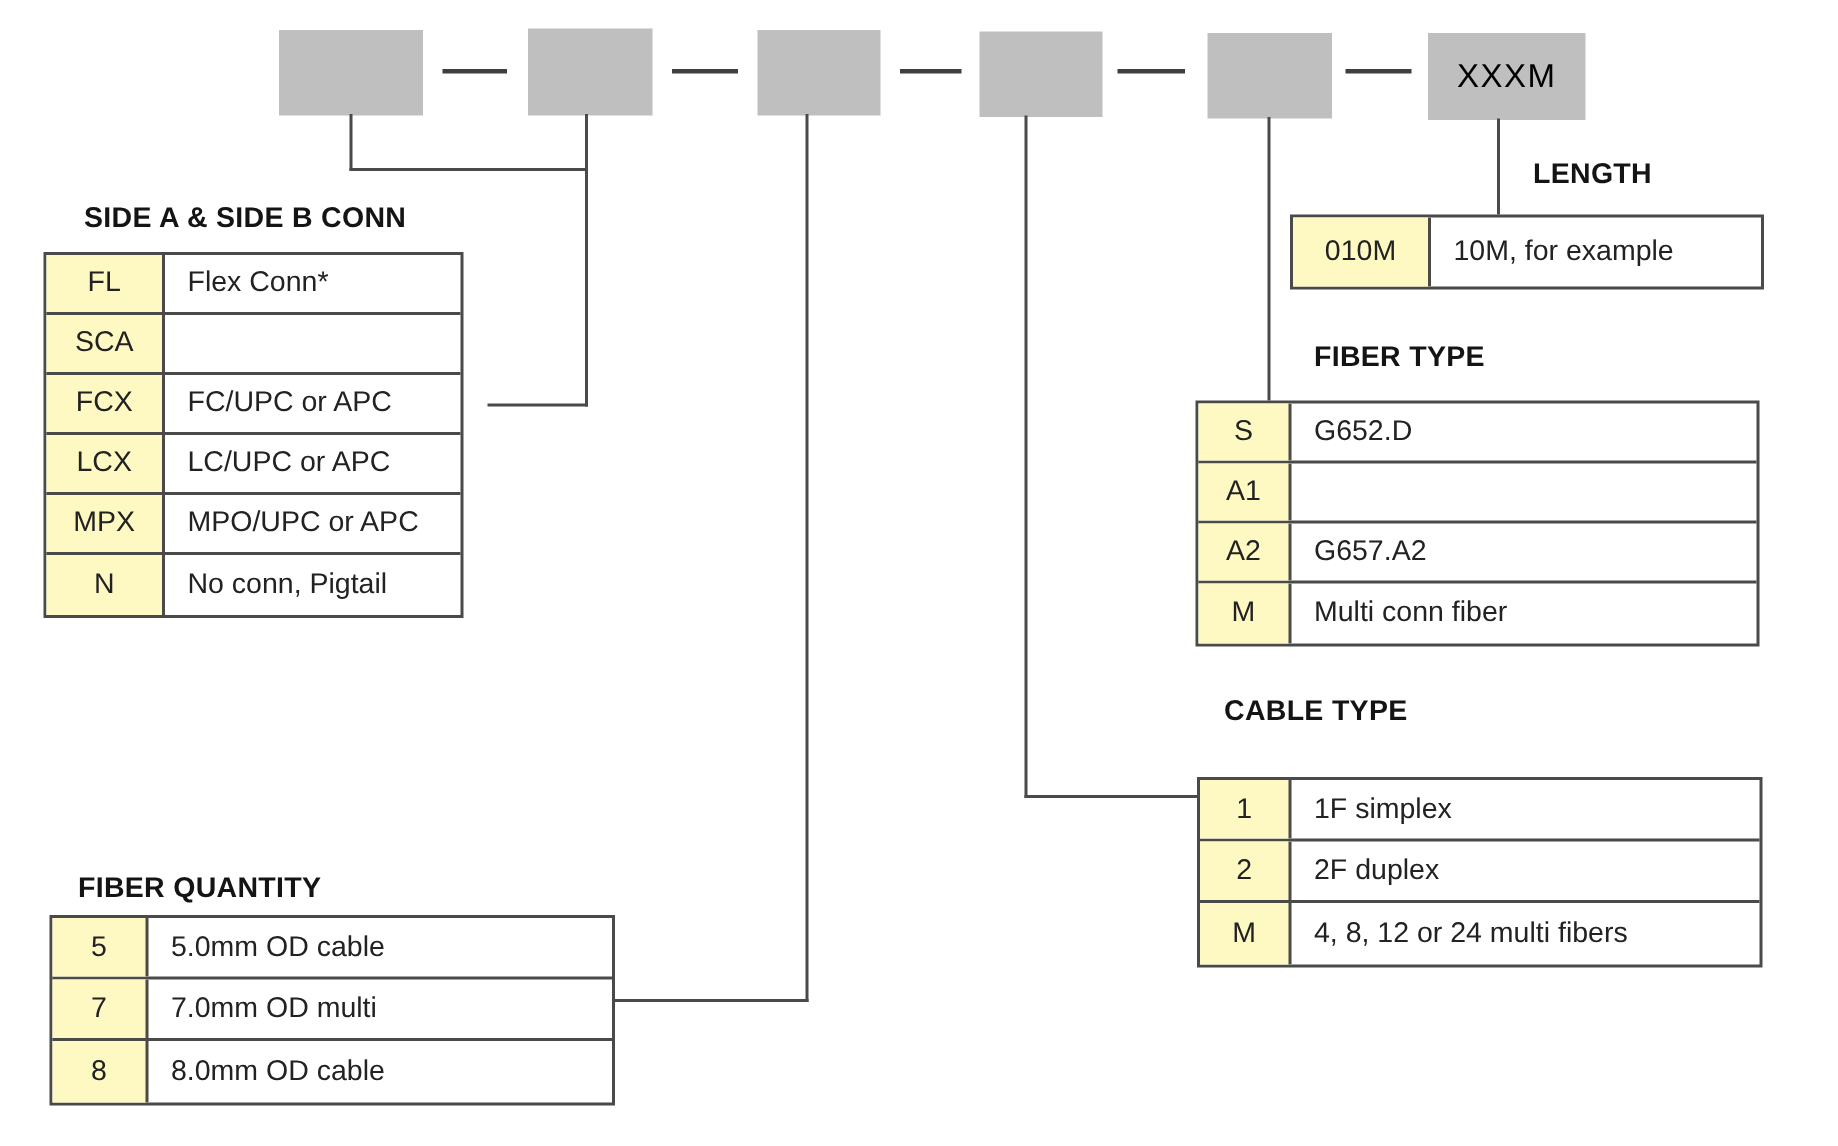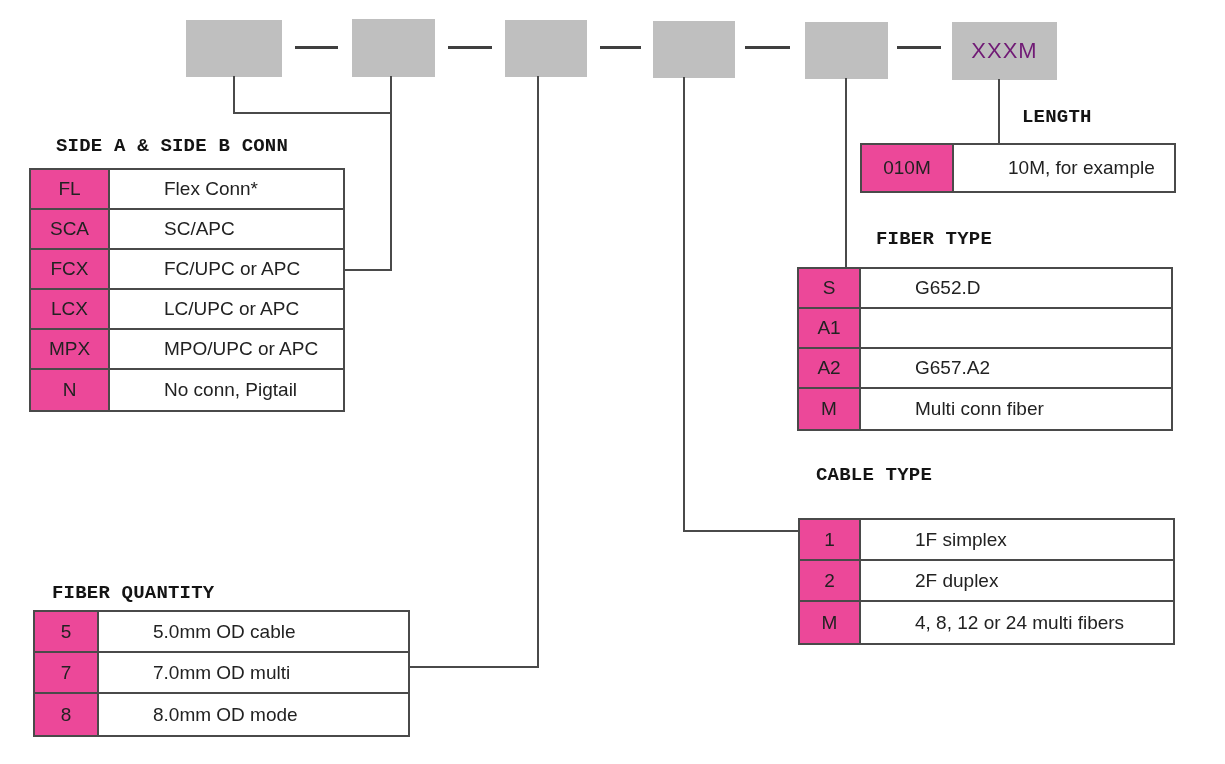--- a/index.html
+++ b/index.html
@@ -7,54 +7,54 @@
     position:relative;
     width:1225px;height:764px;
     background:#ffffff;
     font-family:"Liberation Sans", sans-serif;
     overflow:hidden;
   }
   .codebox{
     position:absolute;
     background:#bfbfbf;
     display:flex;align-items:center;justify-content:center;
-    font-size:22px;color:#701a75;letter-spacing:1px;
+    font-size:22px;color:#000000;letter-spacing:1px;
   }
   .dash{position:absolute;height:3px;background:#3f3f3f;}
   .vline{position:absolute;width:2px;background:#4a4a4a;}
   .hline{position:absolute;height:2px;background:#4a4a4a;}
   .heading{
     position:absolute;
     font-weight:bold;font-size:19px;color:#141414;
-    white-space:nowrap;letter-spacing:0.2px;font-family:Liberation Mono, monospace;
+    white-space:nowrap;letter-spacing:0.2px;
   }
   .ptable{
     position:absolute;
     border:2px solid #4a4a4a;
     background:#ffffff;
     box-sizing:border-box;
   }
   .prow{
     display:flex;
     border-bottom:2px solid #4a4a4a;
     box-sizing:border-box;
   }
   .prow:last-child{border-bottom:0;}
   .pkey{
-    background:#ec4899;
+    background:#fef9c3;
     border-right:2px solid #4a4a4a;
     display:flex;align-items:center;justify-content:center;
     font-size:19px;color:#222222;
     box-sizing:border-box;flex:0 0 auto;
   }
   .pval{
     flex:1;display:flex;align-items:center;
     padding-left:15px;
     font-size:19px;color:#222222;
-    white-space:nowrap;overflow:hidden;margin-left:39px;
+    white-space:nowrap;overflow:hidden;
   }
   
   .t-side .prow{height:40px;}   .t-side .pkey{width:79px;}
   .t-length .prow{height:46px;} .t-length .pkey{width:92px;}
   .t-fiber .prow{height:40px;}  .t-fiber .pkey{width:62px;}
   .t-cable .prow{height:41px;}  .t-cable .pkey{width:61px;}
   .t-qty .prow{height:41px;}    .t-qty .pkey{width:64px;}
 </style>
 </head>
 <body>
@@ -83,28 +83,27 @@
   <div class="hline" style="left:409px;top:666px;width:130px;"></div>
 
   <div class="vline" style="left:683px;top:77px;height:455px;"></div>
   <div class="hline" style="left:683px;top:530px;width:116px;"></div>
 
   <div class="vline" style="left:845px;top:78px;height:190px;"></div>
 
   <div class="vline" style="left:998px;top:79px;height:65px;"></div>
 
   <div class="heading" style="left:56px;top:135px;">SIDE A &amp; SIDE B CONN</div>
-  <div class="ptable t-side" style="left:29px;top:168px;width:316px;">
+  <div class="ptable t-side" style="left:29px;top:168px;width:280px;">
     <div class="prow">
       <div class="pkey">FL</div>
       <div class="pval">Flex Conn*</div>
     </div>
     <div class="prow">
       <div class="pkey">SCA</div>
-      <div class="pval">SC/APC</div>
     </div>
     <div class="prow">
       <div class="pkey">FCX</div>
       <div class="pval">FC/UPC or APC</div>
     </div>
     <div class="prow">
       <div class="pkey">LCX</div>
       <div class="pval">LC/UPC or APC</div>
     </div>
     <div class="prow">
@@ -165,17 +164,17 @@
     <div class="prow">
       <div class="pkey">5</div>
       <div class="pval">5.0mm OD cable</div>
     </div>
     <div class="prow">
       <div class="pkey">7</div>
       <div class="pval">7.0mm OD multi</div>
     </div>
     <div class="prow">
       <div class="pkey">8</div>
-      <div class="pval">8.0mm OD mode</div>
+      <div class="pval">8.0mm OD cable</div>
     </div>
   </div>
 
 </div>
 
 </body></html>

